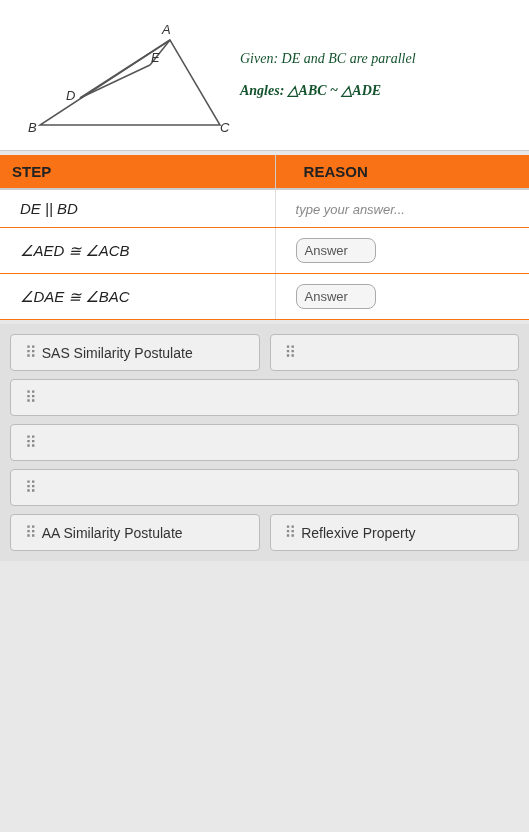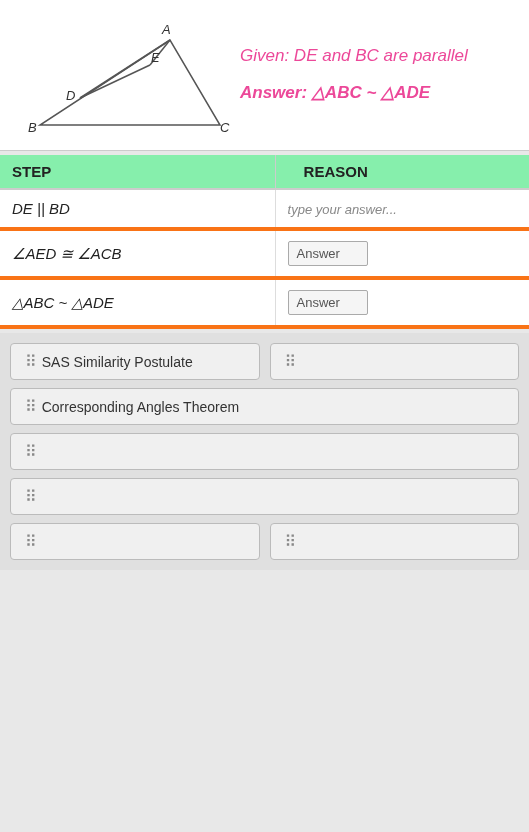--- a/index.html
+++ b/index.html
@@ -25,59 +25,60 @@
       height: 130px;
       flex-shrink: 0;
       position: relative;
     }
     .diagram-area svg {
       width: 100%;
       height: 100%;
     }
     .given-prove {
       flex: 1;
-      font-size: 17px;
-      color: #ec4899;
+      font-size: 14px;
+      color: #14532d;
       line-height: 1.7;
+      font-family: Liberation Serif, serif;
     }
     .given-prove .given-text { font-style: italic; }
     .given-prove .prove-text { font-style: italic; font-weight: bold; }
     .table-section {
       background: #fff;
       margin-top: 4px;
     }
     table {
       width: 100%;
       border-collapse: collapse;
     }
     th {
       text-align: left;
       padding: 8px 12px;
       font-weight: bold;
       font-size: 15px;
       border-bottom: 2px solid #ccc;
       border-right: 1px solid #ccc;
-      background: #86efac;
+      background: #f97316;
     }
     th:last-child { border-right: none; }
     td {
-      padding: 10px 12px;
-      border-bottom: 4px solid #f97316;
+      padding: 10px 20px;
+      border-bottom: 1px solid #f97316;
       border-right: 1px solid #ddd;
       vertical-align: middle;
       font-size: 15px;
     }
     td:last-child { border-right: none; }
     .step-col { width: 52%; }
     .reason-col { width: 48%; padding-left: 28px; }
     .answer-box {
       border: 1px solid #aaa;
       background: #f5f5f5;
       padding: 4px 8px;
-      border-radius: 2px;
+      border-radius: 8px;
       color: #555;
       font-size: 13px;
       display: inline-block;
       min-width: 80px;
     }
     .type-answer {
       color: #888;
       font-style: italic;
       font-size: 13px;
     }
@@ -140,21 +141,21 @@
       <text x="210" y="122" font-size="13" font-family="Arial" fill="#333" font-style="italic">C</text>
       <text x="56" y="90" font-size="13" font-family="Arial" fill="#333" font-style="italic">D</text>
       <text x="141" y="52" font-size="13" font-family="Arial" fill="#333" font-style="italic">E</text>
     </svg>
   </div>
   <div class="given-prove">
     <div>
       <span class="given-text">Given: DE and BC are parallel</span>
     </div>
     <div style="margin-top:8px;">
-      <span class="prove-text">Answer: △ABC ~ △ADE</span>
+      <span class="prove-text">Angles: △ABC ~ △ADE</span>
     </div>
   </div>
 </div>
 
 <div class="table-section">
   <table>
     <thead>
       <tr>
         <th class="step-col">STEP</th>
         <th class="reason-col">REASON</th>
@@ -173,65 +174,66 @@
 
       <tr>
         <td>
           <span class="italic-math">∠AED ≅ ∠ACB</span>
         </td>
         <td>
           <span class="answer-box">Answer</span>
         </td>
       </tr>
 
-
-      <tr>
-        <td>
-          <span class="italic-math">△ABC ~ △ADE</span>
+      <tr>
+        <td>
+          <span class="italic-math">∠DAE ≅ ∠BAC</span>
         </td>
         <td>
           <span class="answer-box">Answer</span>
         </td>
       </tr>
+
     </tbody>
   </table>
 </div>
 
 <div class="drag-section">
 
   <div class="drag-row">
     <div class="drag-item">
       <span class="drag-dots">⠿</span>
       <span>SAS Similarity Postulate</span>
     </div>
     <div class="drag-item">
       <span class="drag-dots">⠿</span>
     </div>
   </div>
 
   <div class="drag-row">
     <div class="drag-item full-width">
       <span class="drag-dots">⠿</span>
-      <span>Corresponding Angles Theorem</span>
     </div>
   </div>
 
   <div class="drag-row">
     <div class="drag-item full-width">
       <span class="drag-dots">⠿</span>
     </div>
   </div>
 
   <div class="drag-row">
     <div class="drag-item full-width">
       <span class="drag-dots">⠿</span>
     </div>
   </div>
 
   <div class="drag-row">
     <div class="drag-item">
       <span class="drag-dots">⠿</span>
-    </div>
-    <div class="drag-item">
-      <span class="drag-dots">⠿</span>
+      <span>AA Similarity Postulate</span>
+    </div>
+    <div class="drag-item">
+      <span class="drag-dots">⠿</span>
+      <span>Reflexive Property</span>
     </div>
   </div>
 </div>
 
 </body></html>

